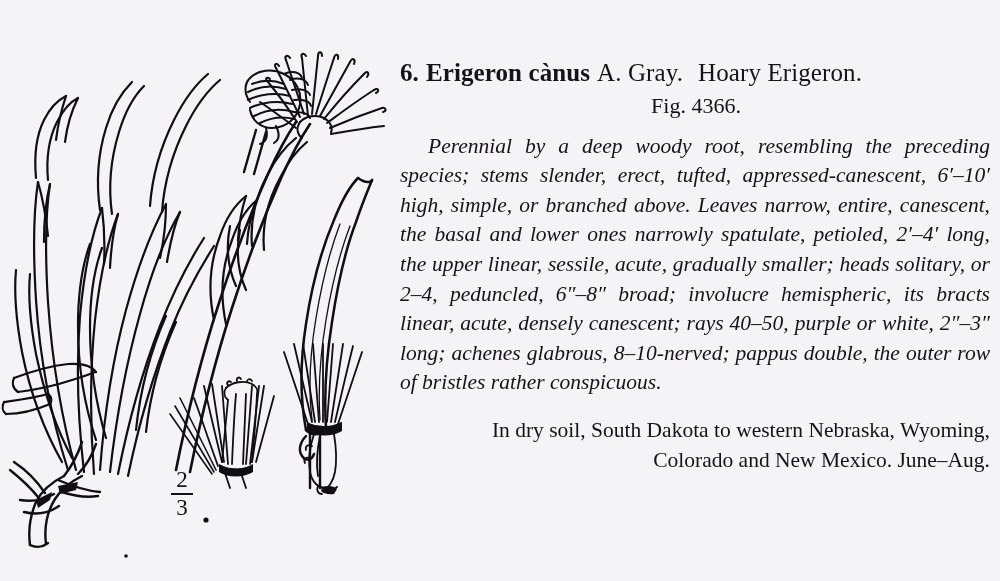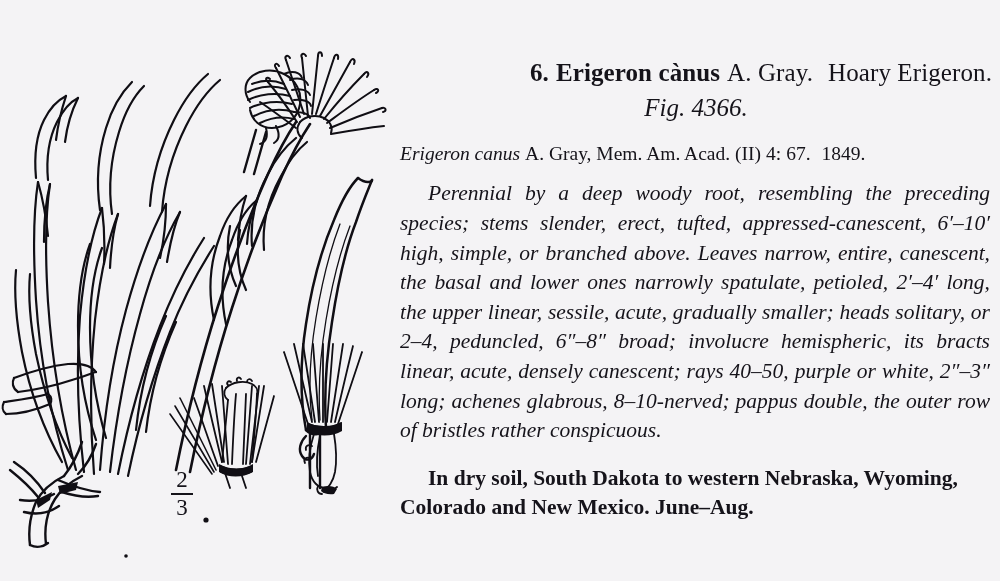--- a/index.html
+++ b/index.html
@@ -67,44 +67,43 @@
     position: absolute;
     left: 400px;
     top: 0;
     width: 592px;
     height: 581px;
   }
 
   .heading {
     margin: 0;
     padding-top: 57px;
-    text-align: right;
+    text-align: left;
     font-size: 25px;
     line-height: 1.30;
     letter-spacing: 0.1px;
     white-space: nowrap;
   }
   .heading .num,
   .heading .sciname {
     font-weight: bold;
   }
   .heading .auth,
   .heading .common {
     font-weight: normal;
   }
   .heading .gap-sm { display: inline-block; width: 7px; }
   .heading .gap-lg { display: inline-block; width: 15px; }
 
   .figline {
     margin: 0;
     padding-top: 4px;
     text-align: center;
-    font-size: 25px;
+    font-size: 22px;
     line-height: 1.1;
-    font-style: italic;
   }
 
   .citation {
     margin: 0;
     padding-top: 21px;
     font-size: 19.5px;
     line-height: 1.2;
     text-align: left;
     white-space: nowrap;
   }
@@ -127,24 +126,23 @@
     font-style: italic;
   }
   .body-para.first {
     text-indent: 28px;
   }
   .habitat {
     margin: 0;
     padding-top: 18px;
     font-size: 21.5px;
     line-height: 29.6px;
-    text-align: left;
+    text-align: right;
     text-indent: 28px;
     width: 590px;
-    font-weight: bold;
   }
 </style>
 </head>
 <body>
 
 <div id="page">
 
   <div id="illustration">
     <svg viewBox="0 0 392 581" xmlns="http://www.w3.org/2000/svg">
 
@@ -389,22 +387,19 @@
   </div>
 
   <div id="textcol">
 
     <h1 class="heading">
       <span class="num">6.</span><span class="gap-sm"></span><span class="sciname">Erigeron cànus</span><span class="gap-sm"></span><span class="auth">A. Gray.</span><span class="gap-lg"></span><span class="common">Hoary Erigeron.</span>
     </h1>
 
     <div class="figline">Fig. 4366.</div>
 
-    <div class="citation">
-      <span class="ital">Erigeron canus</span><span class="sp"></span><span>A. Gray, Mem. Am. Acad. (II)</span><span class="sp"></span><span>4</span><span>:</span><span class="sp"></span><span>67.</span><span class="sp-wide"></span><span>1849.</span>
-    </div>
 
     <p class="body-para first">Perennial by a deep woody root, resembling the preceding species; stems slender, erect, tufted, appressed-canescent, 6′–10′ high, simple, or branched above.   Leaves narrow, entire, canescent, the basal and lower ones narrowly spatulate, petioled, 2′–4′ long, the upper linear, sessile, acute, gradually smaller; heads solitary, or 2–4, peduncled, 6″–8″ broad; involucre hemispheric, its bracts linear, acute, densely canescent; rays 40–50, purple or white, 2″–3″ long; achenes glabrous, 8–10-nerved; pappus double, the outer row of bristles rather conspicuous.</p>
 
     <p class="habitat">In dry soil, South Dakota to western Nebraska, Wyoming, Colorado and New Mexico.  June–Aug.</p>
   </div>
 
 </div>
 
 </body></html>

